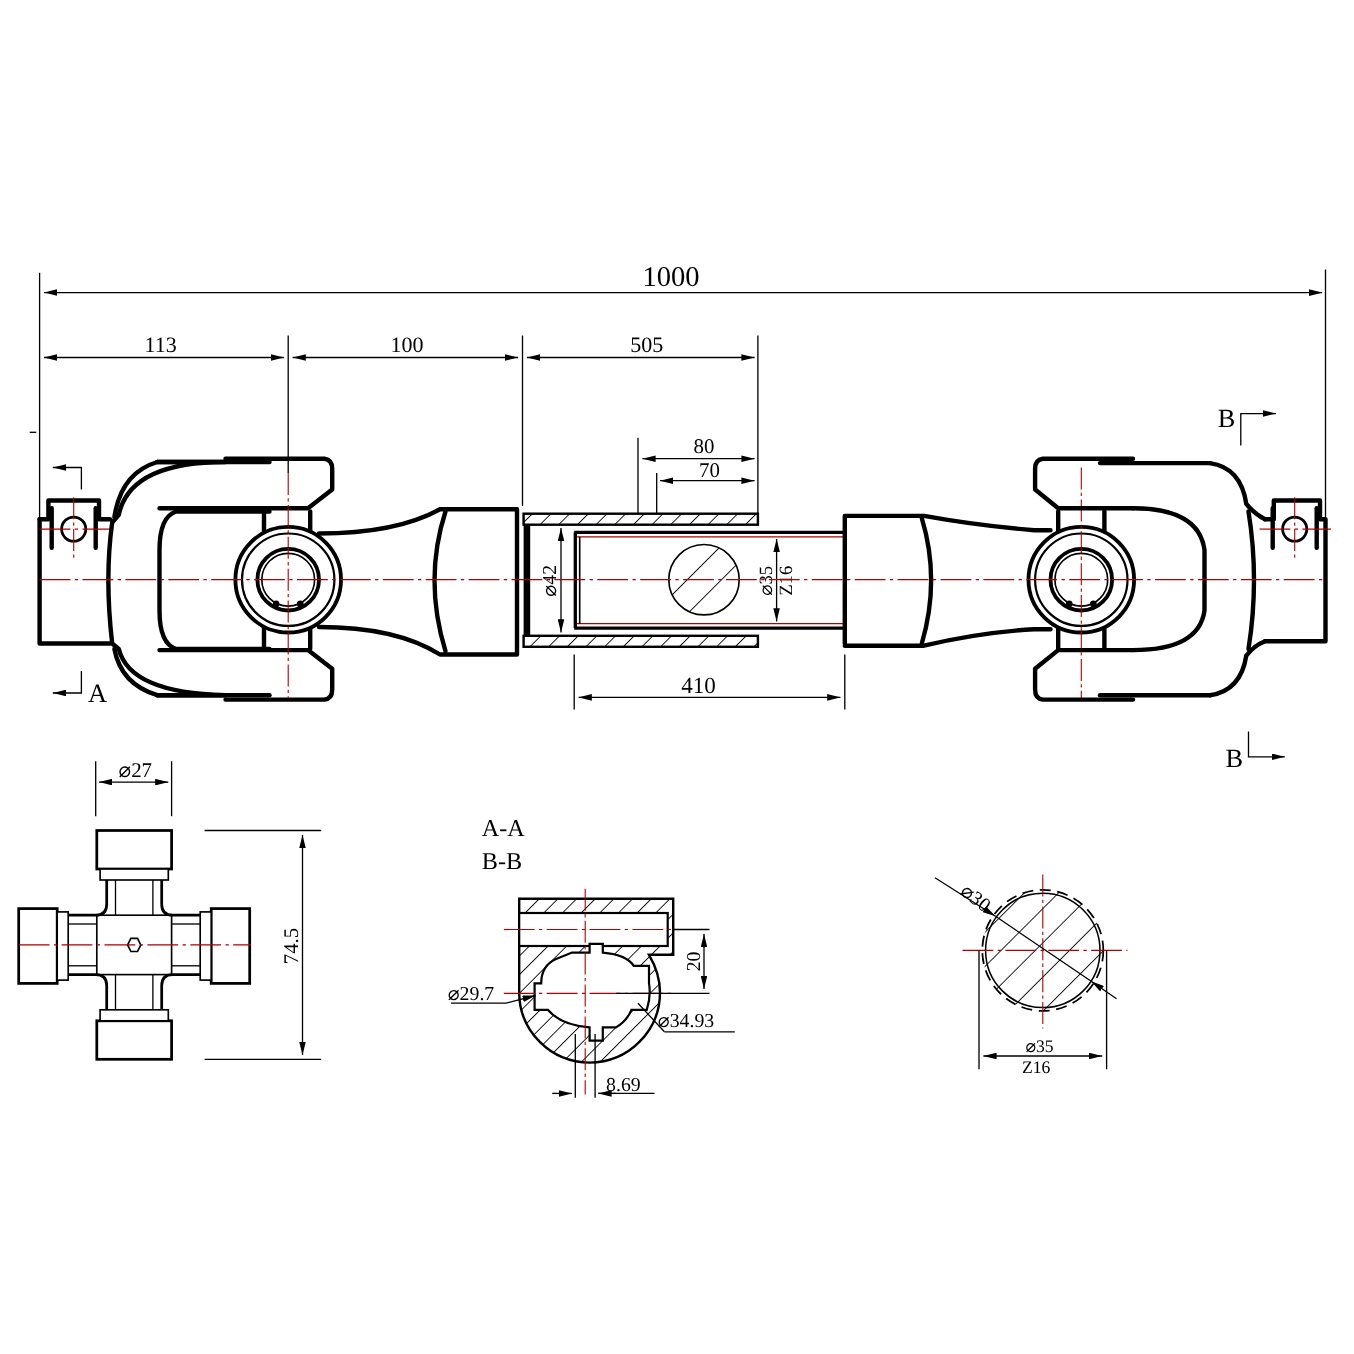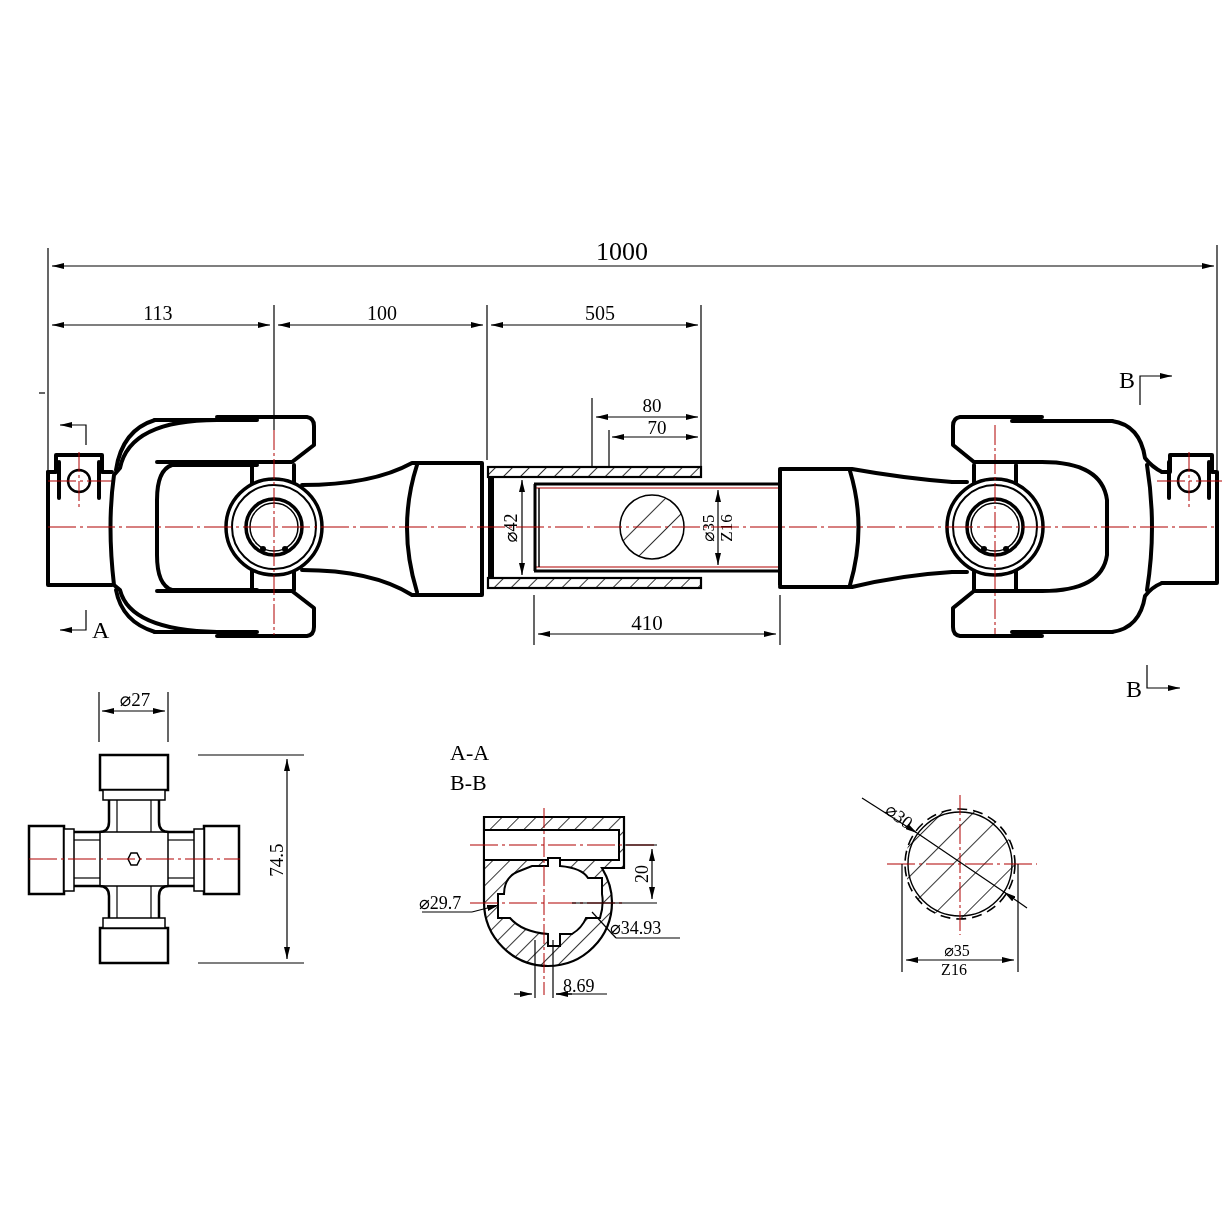--- a/index.html
+++ b/index.html
@@ -1,17 +1,17 @@
 <!DOCTYPE html>
 <html><head>
 <meta charset="utf-8">
 <style>
   html, body { margin:0; padding:0; background:#ffffff; }
   body { width:1231px; height:1231px; overflow:hidden; position:relative; }
-  #sheet { position:absolute; left:12px; top:0; width:1040px; height:1231px; }
+  #sheet { position:absolute; left:0; top:0; width:1040px; height:1231px; }
   svg text { font-family:"Liberation Serif", "DejaVu Serif", serif; fill:#000; }
   .thick { stroke:#000; stroke-width:4; fill:none; stroke-linejoin:round; stroke-linecap:round; }
   .med { stroke:#000; stroke-width:2.5; fill:none; stroke-linejoin:round; }
   .thin { stroke:#000; stroke-width:1.2; fill:none; }
   .center { stroke:#b00000; stroke-width:1.1; fill:none; stroke-dasharray:28 4 3 4; }
   .centerv { stroke:#b00000; stroke-width:1; fill:none; stroke-dasharray:20 3 3 3; }
   .hatch { fill:url(#hatch); stroke:#000; stroke-width:2.2; }
 </style>
 </head>
 <body>

